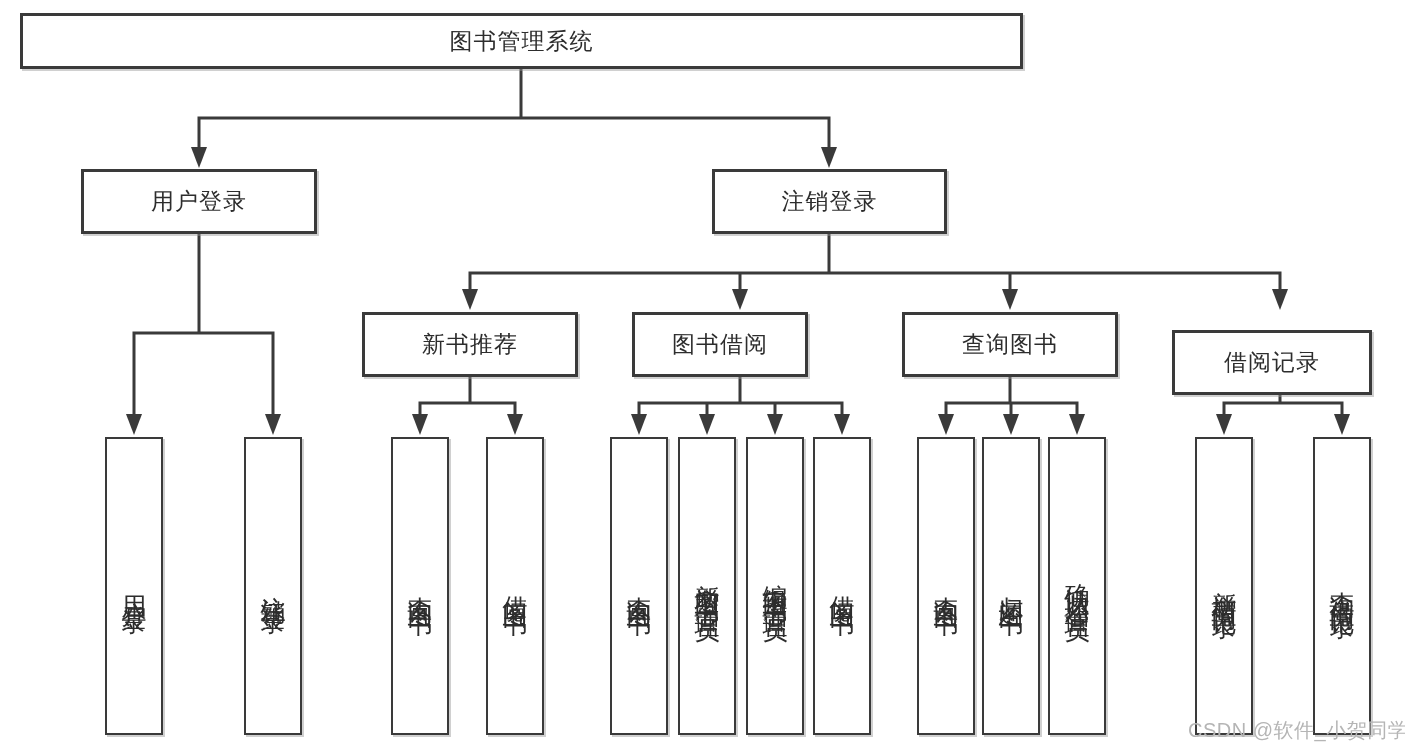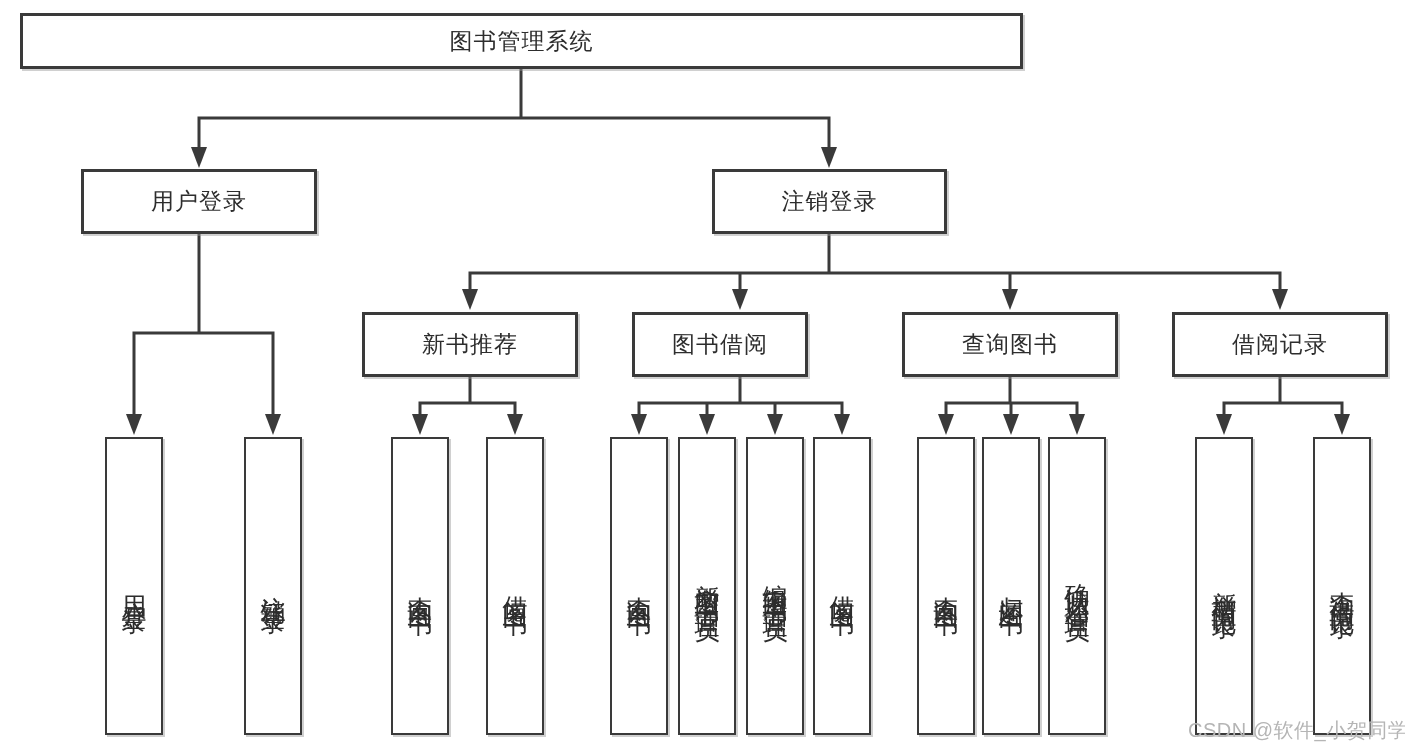--- a/index.html
+++ b/index.html
@@ -96,21 +96,21 @@
 
   <div class="box h" style="left:362px;top:312px;width:216px;height:65px">
     <span>新书推荐</span>
   </div>
   <div class="box h" style="left:632px;top:312px;width:176px;height:65px">
     <span>图书借阅</span>
   </div>
   <div class="box h" style="left:902px;top:312px;width:216px;height:65px">
     <span>查询图书</span>
   </div>
-  <div class="box h" style="left:1172px;top:312px;width:216px;height:65px">
+  <div class="box h" style="left:1172px;top:330px;width:200px;height:65px">
     <span>借阅记录</span>
   </div>
 
   <div class="box v" style="left:105px;top:437px;width:58px;height:298px">
     <span>用户登录</span>
   </div>
   <div class="box v" style="left:244px;top:437px;width:58px;height:298px">
     <span>注销登录</span>
   </div>
 

